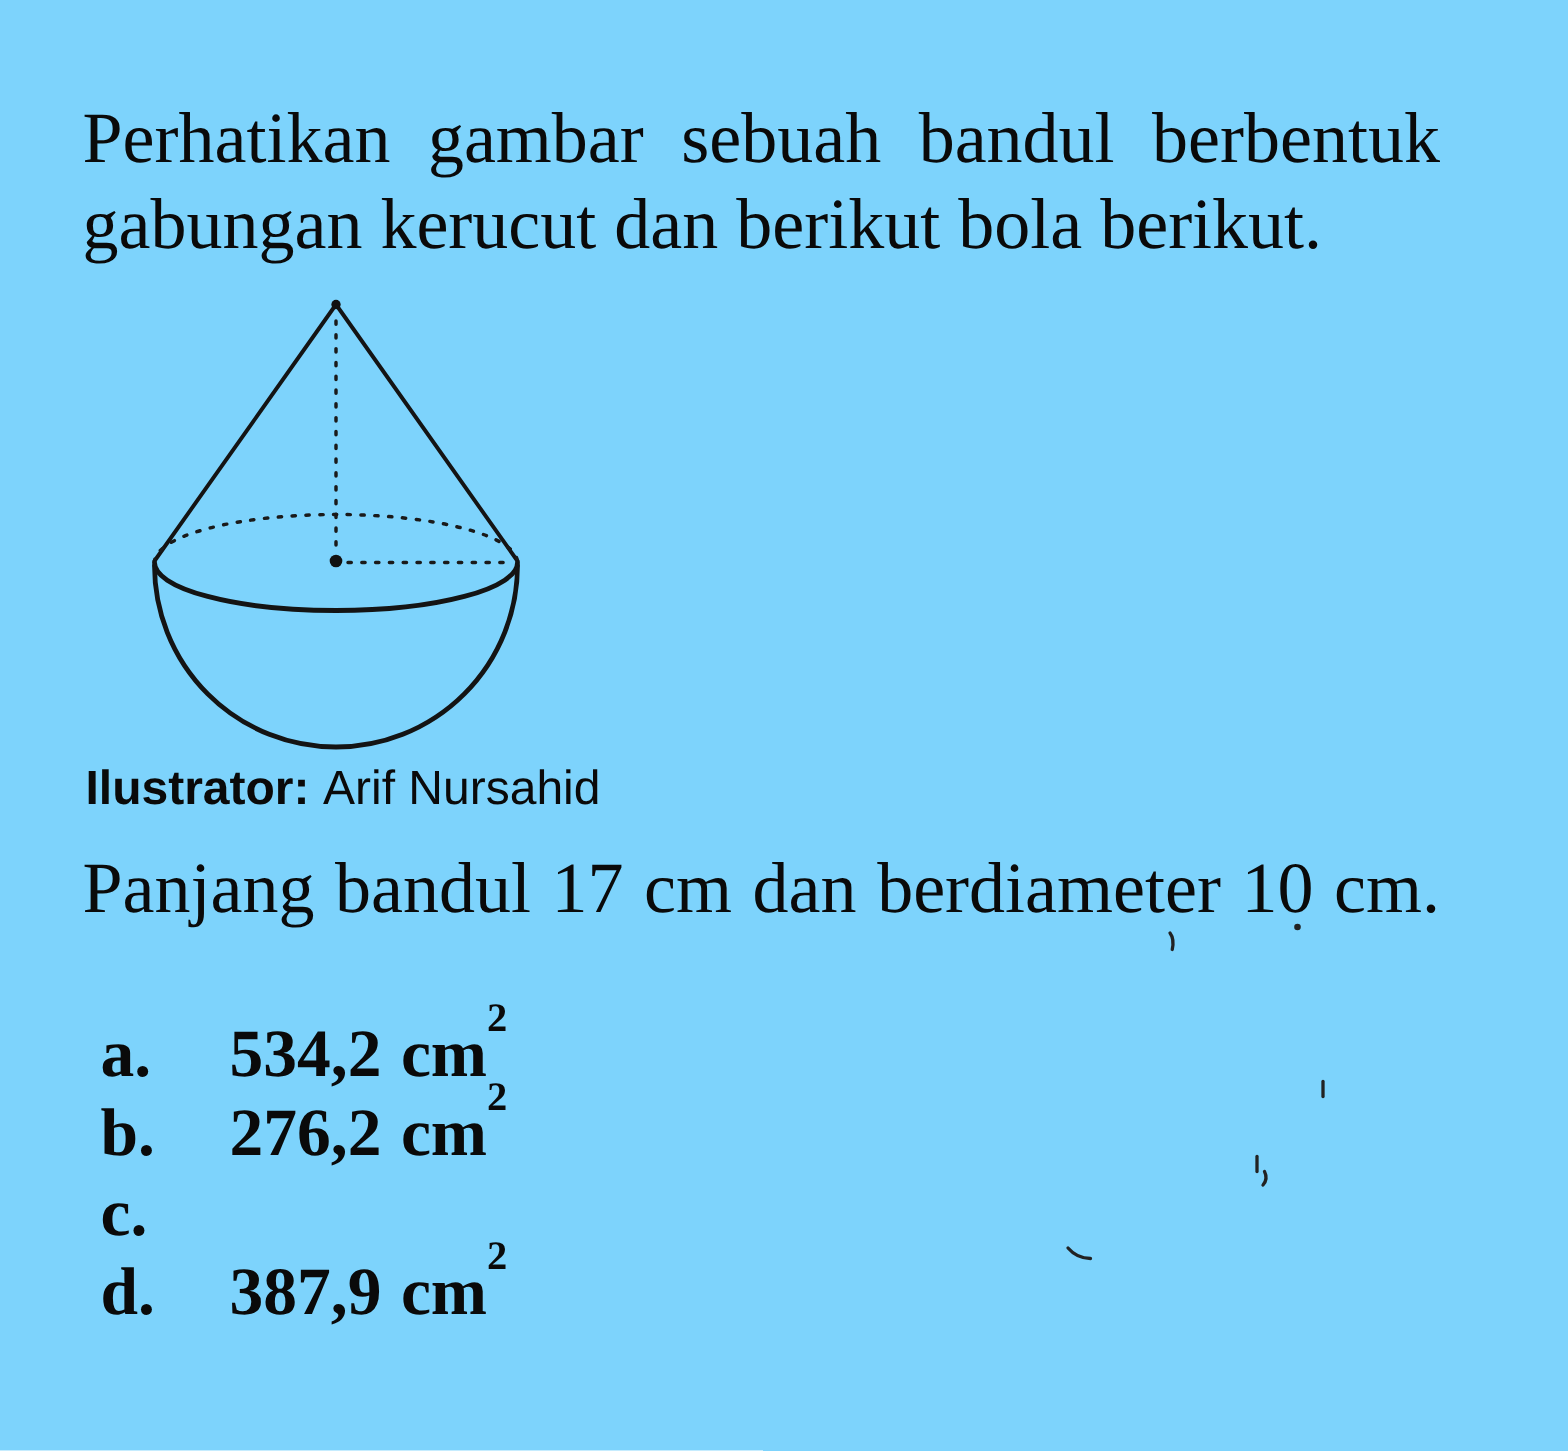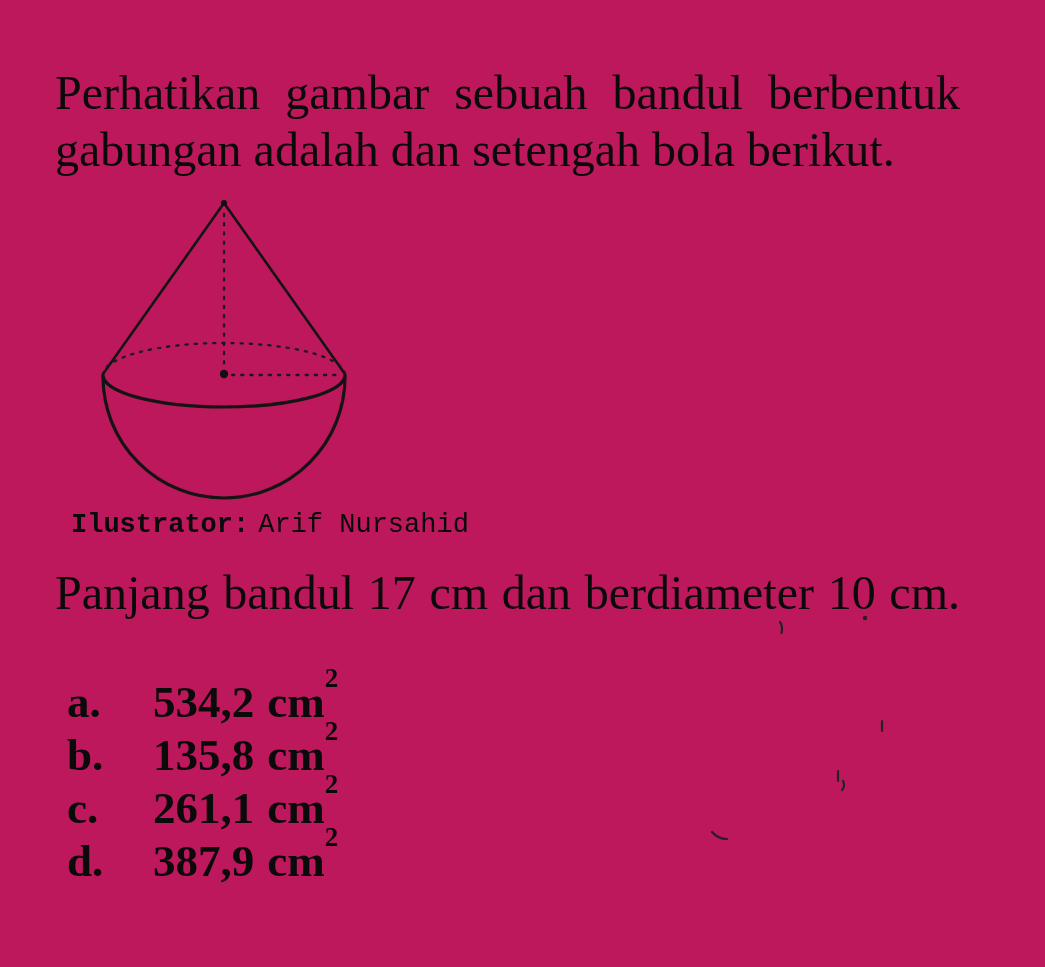--- a/index.html
+++ b/index.html
@@ -1,40 +1,40 @@
 <!DOCTYPE html>
 <html><head>
 <meta charset="utf-8">
 <style>
   html, body { margin: 0; padding: 0; background: #ffffff; }
   .page {
     position: relative;
     width: 1045px;
     height: 967px;
-    background: #be185d;
+    background: #7dd3fc;
     color: #0a0a0a;
     font-family: "Liberation Serif", serif;
     overflow: hidden;
   }
   .para {
     position: absolute;
     left: 55px;
     width: 905px;
     font-size: 48px;
     color: #0a0a0a;
   }
   .intro { top: 64px; line-height: 57px; }
   .question { top: 564px; line-height: 58px; }
   .jline { text-align: justify; text-align-last: justify; }
   .credit {
     position: absolute;
-    left: 71px;
+    left: 57px;
     top: 508px;
-    font-family: Liberation Mono, monospace;
-    font-size: 27px;
+    font-family: Liberation Sans, sans-serif;
+    font-size: 32px;
     line-height: 34px;
     color: #0a0a0a;
     white-space: nowrap;
   }
   .credit-label { font-weight: 700; margin-right: 9px; }
   .figure {
     position: absolute;
     left: 88px;
     top: 188px;
   }
@@ -70,21 +70,21 @@
   .artifacts path { fill: none; stroke: #222222; stroke-width: 2.2; stroke-linecap: round; }
   .artifacts circle { fill: #222222; }
 </style>
 </head>
 <body>
 
 <div class="page">
 
   <div class="para intro">
     <div class="jline">Perhatikan gambar sebuah bandul berbentuk</div>
-    <div>gabungan adalah dan setengah bola berikut.</div>
+    <div>gabungan kerucut dan berikut bola berikut.</div>
   </div>
 
   <svg class="figure" width="272" height="326" viewBox="0 0 272 326">
     <path class="ink" d="M136 15 L15 186"></path>
     <path class="ink" d="M136 15 L257 186"></path>
     <path class="dotted" d="M15 187 A121 32 0 0 1 257 187"></path>
     <path class="ink thick" d="M15 187 A121 32 0 0 0 257 187"></path>
     <path class="ink thick" d="M15 189 A121 121 0 0 0 257 189"></path>
     <path class="dotted" d="M136 26 L136 177"></path>
     <path class="dotted" d="M144 187 L253 187"></path>
@@ -100,25 +100,24 @@
     <div class="jline">Panjang bandul 17 cm dan berdiameter 10 cm.</div>
   </div>
 
   <div class="options">
     <div class="option-row">
       <span class="opt-letter">a.</span>
       <span class="opt-value"><span>534,2</span><span class="opt-unit">cm</span><sup>2</sup></span>
     </div>
     <div class="option-row">
       <span class="opt-letter">b.</span>
-      <span class="opt-value"><span>135,8</span><span class="opt-unit">cm</span><sup>2</sup></span>
+      <span class="opt-value"><span>276,2</span><span class="opt-unit">cm</span><sup>2</sup></span>
     </div>
     <div class="option-row">
       <span class="opt-letter">c.</span>
-      <span class="opt-value"><span>261,1</span><span class="opt-unit">cm</span><sup>2</sup></span>
     </div>
     <div class="option-row">
       <span class="opt-letter">d.</span>
       <span class="opt-value"><span>387,9</span><span class="opt-unit">cm</span><sup>2</sup></span>
     </div>
   </div>
 
   <svg class="artifacts" width="1045" height="967" viewBox="0 0 1045 967">
     <path d="M780 622 q3 4 1.5 11"></path>
     <circle cx="865" cy="618" r="2.2"></circle>

